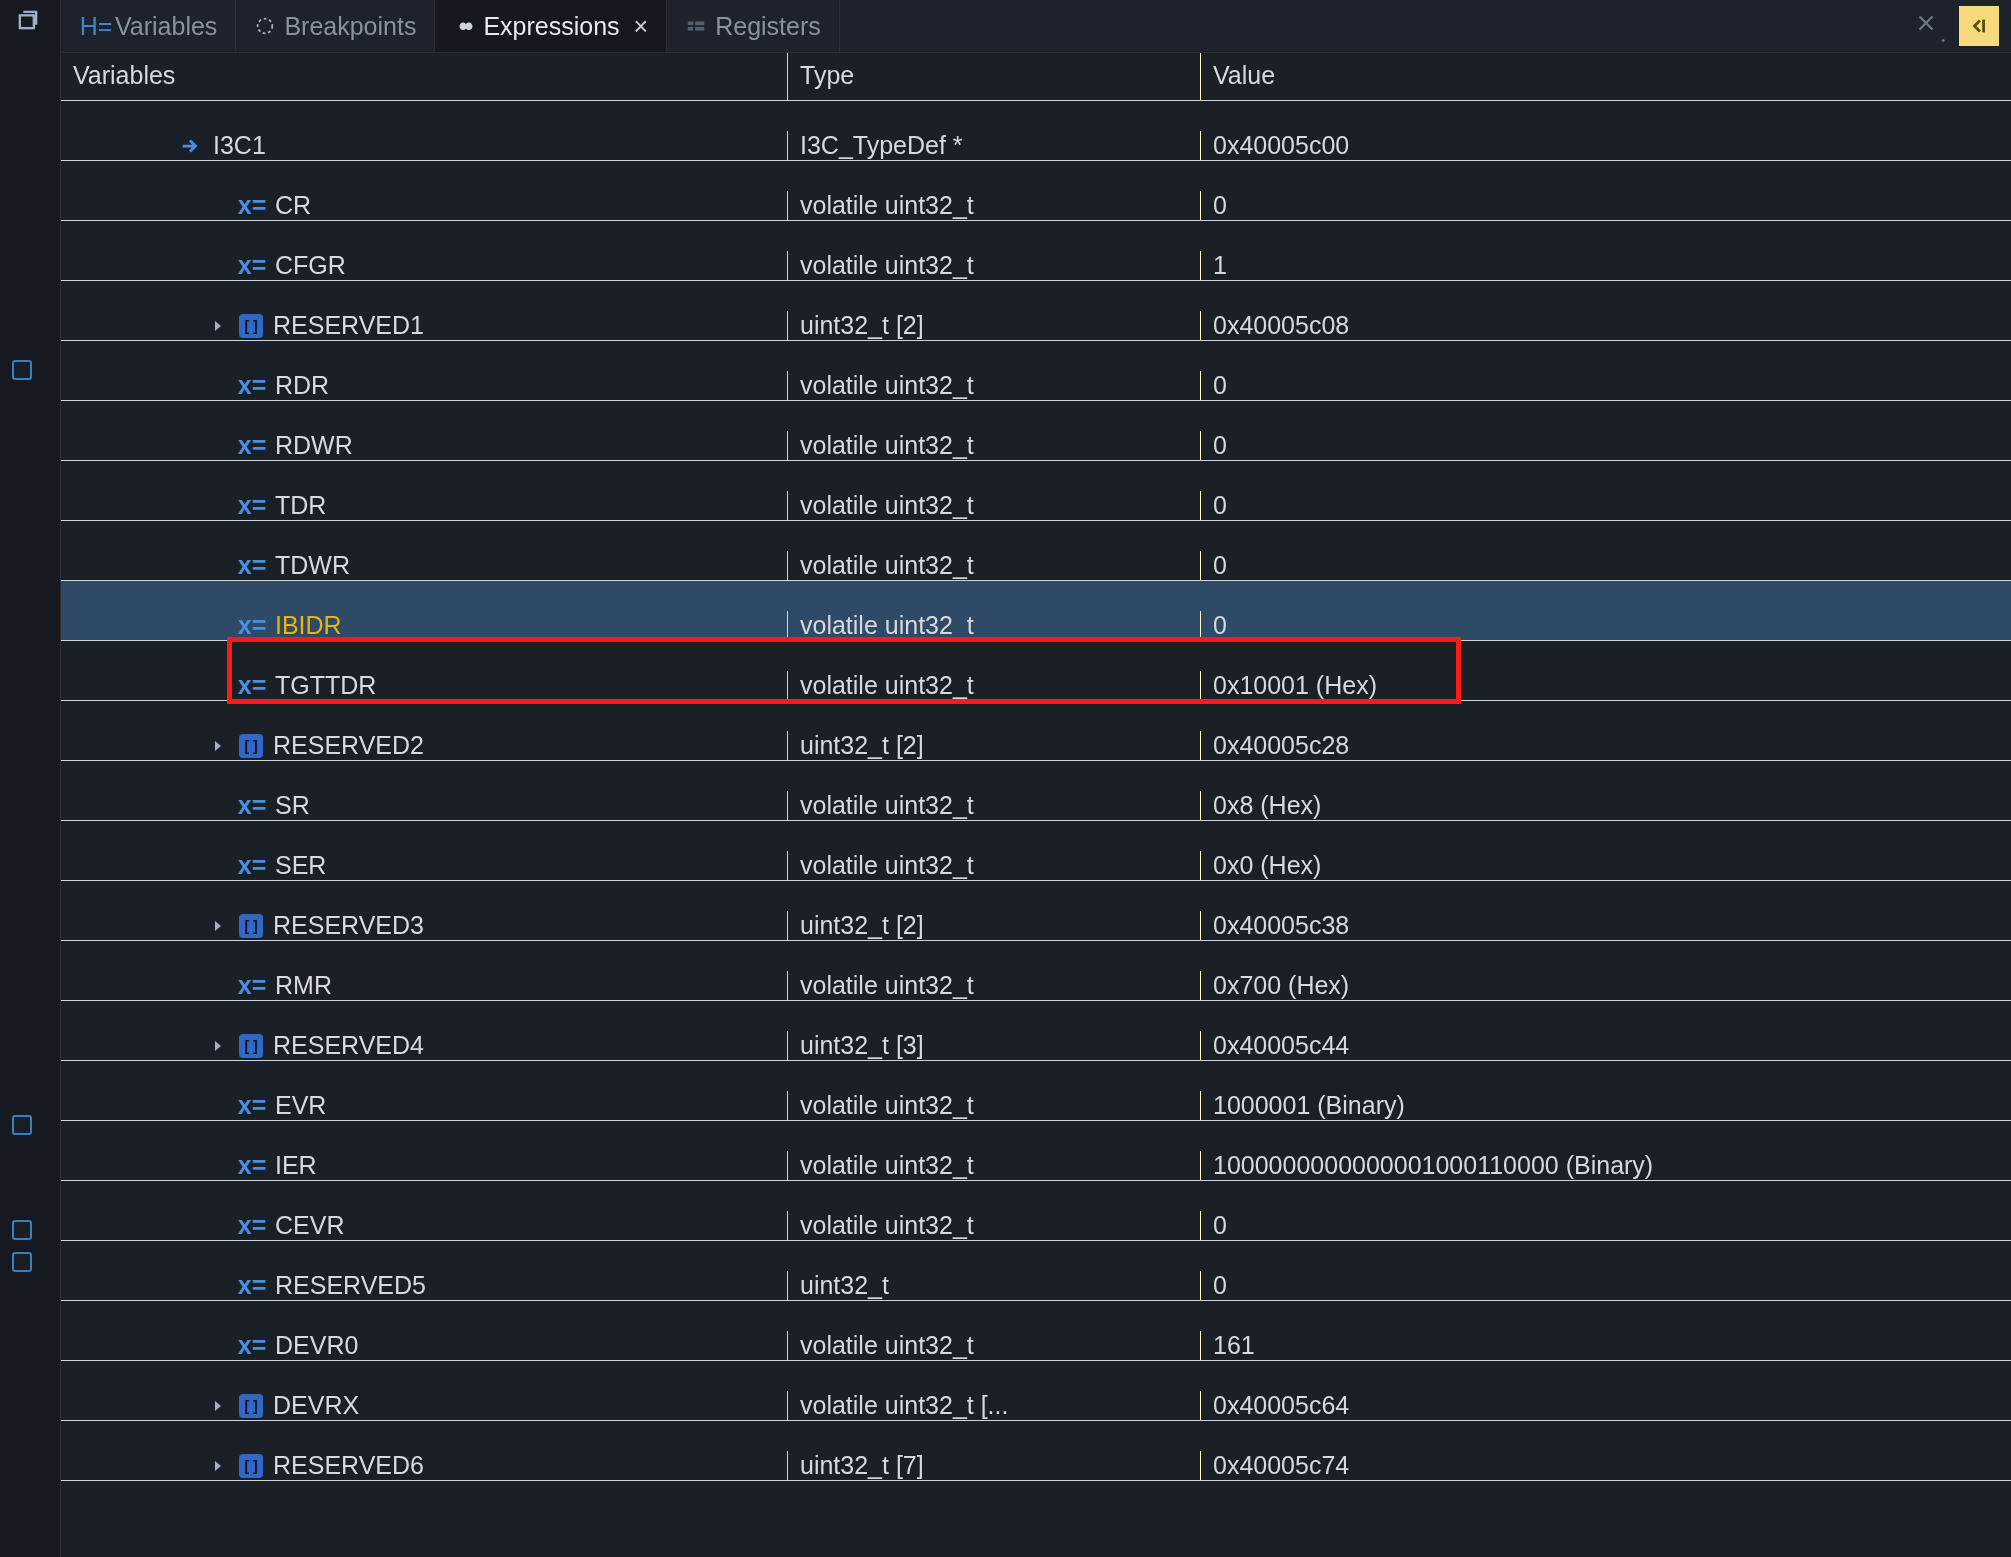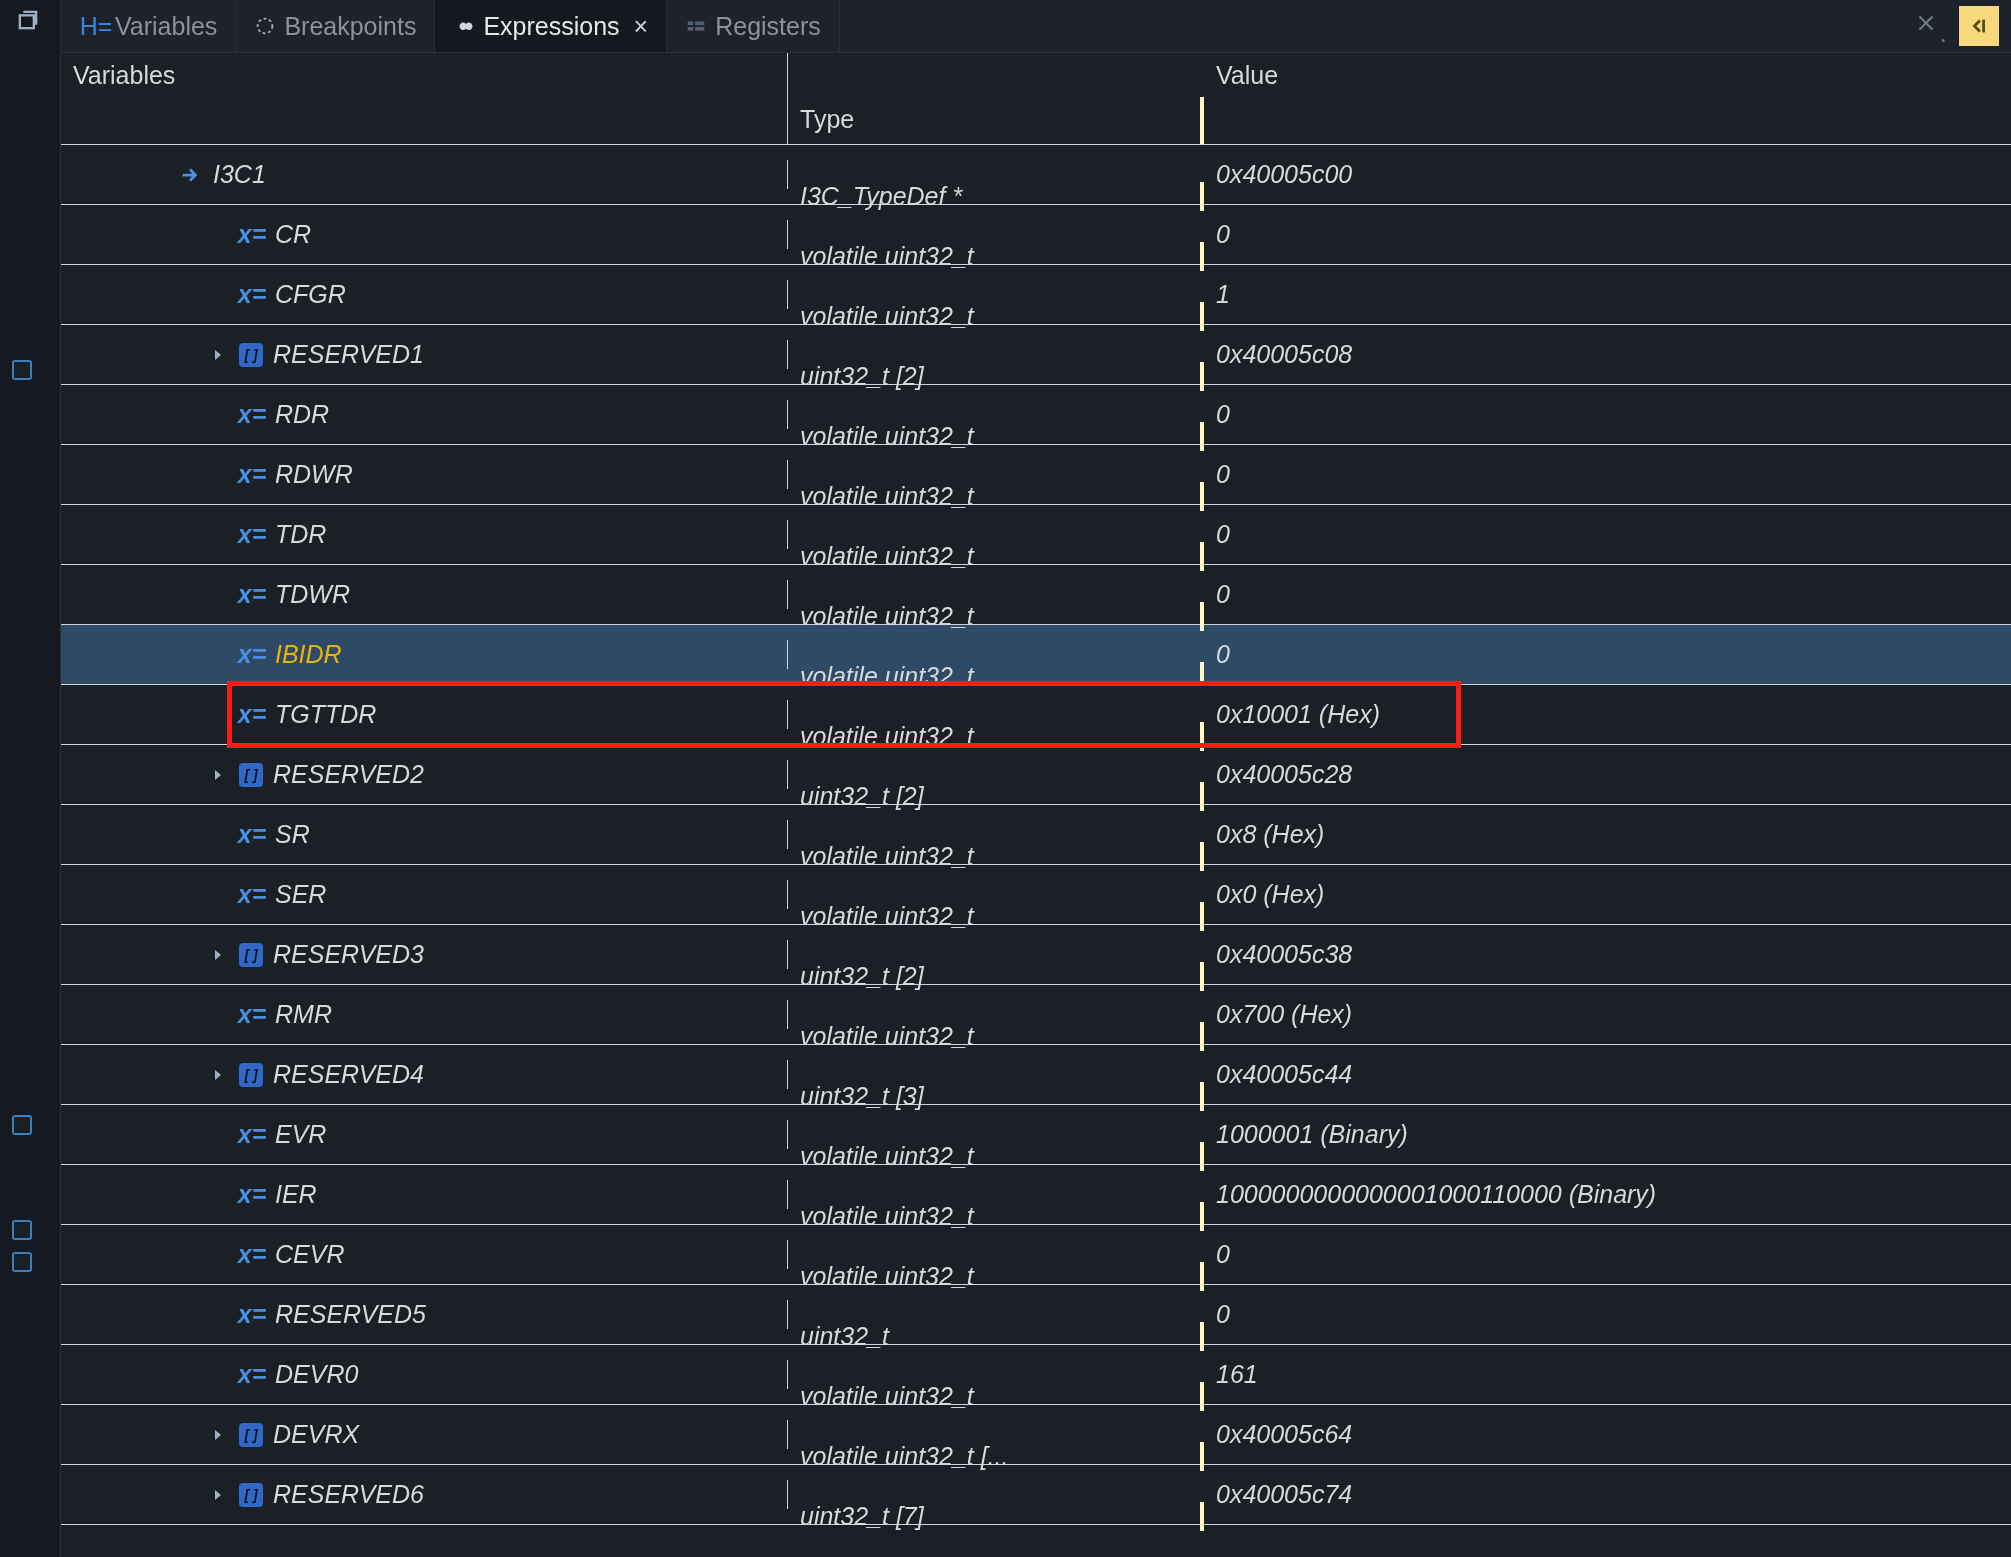--- a/index.html
+++ b/index.html
@@ -69,30 +69,29 @@
   
   .tbl{flex:1;overflow:auto;position:relative;}
   .hdr{
     display:flex;
     background:#1b2027;
     border-bottom:1px solid #cfd5dc;
     color:#d6d9de;
   }
   .hdr .cell{padding:8px 12px 10px;}
   .col-expr{flex:0 0 702px;border-right:1px solid #cfd5dc;}
-  .col-type{flex:0 0 388px;border-right:4px solid #fef9c3;margin-top:44px;}
+  .col-type{flex:0 0 388px;border-right:1px solid #fef9c3;}
   .col-val{flex:1;}
   .rows{}
   .row{
     display:flex;
     border-bottom:1px solid #cfd5dc;
     background:#1b2027;
     height:59px;
-    align-items:center;
-    font-style:italic;
+    align-items:flex-end;
   }
   .row.selected{background:#2f4a66;}
   .row .cell{padding:0 12px;white-space:nowrap;overflow:hidden;text-overflow:ellipsis;}
   .row .col-expr{display:flex;align-items:center;gap:10px;}
   .indent{display:inline-block;}
   .tw{width:22px;display:inline-flex;justify-content:center;color:#9fb0c4;}
   .tw svg{width:12px;height:12px;}
   .kind{display:inline-flex;align-items:center;justify-content:center;width:26px;height:26px;}
   .kind.xeq{color:#4a90e2;font-weight:600;}
   .kind.arrow svg{width:22px;height:22px;fill:#4a90e2;}

